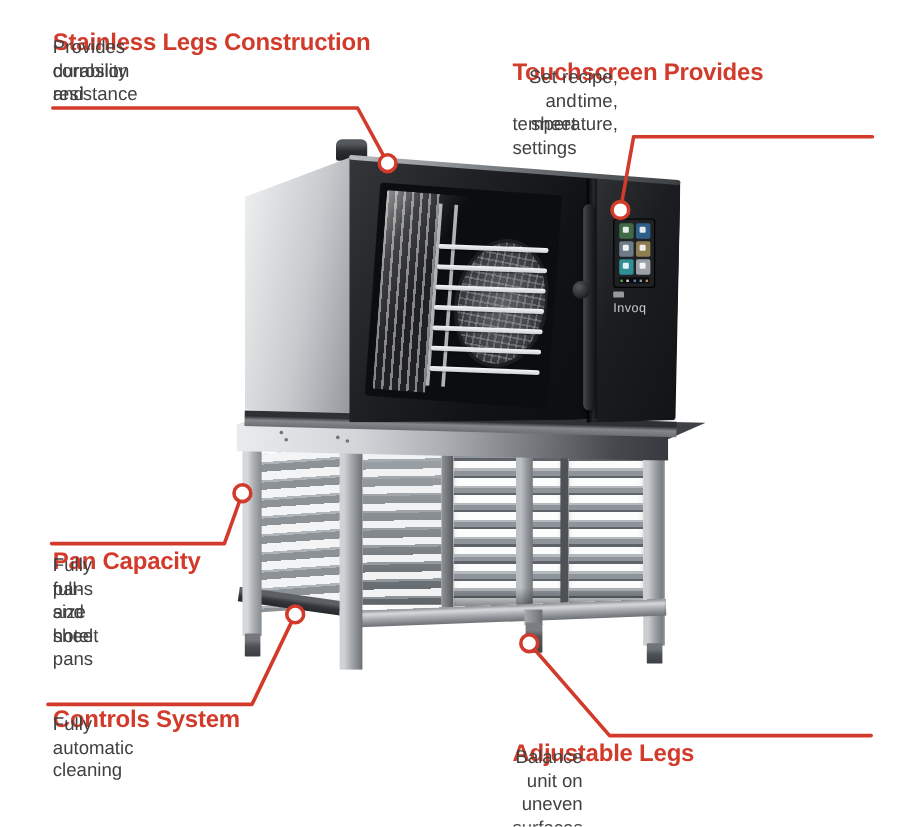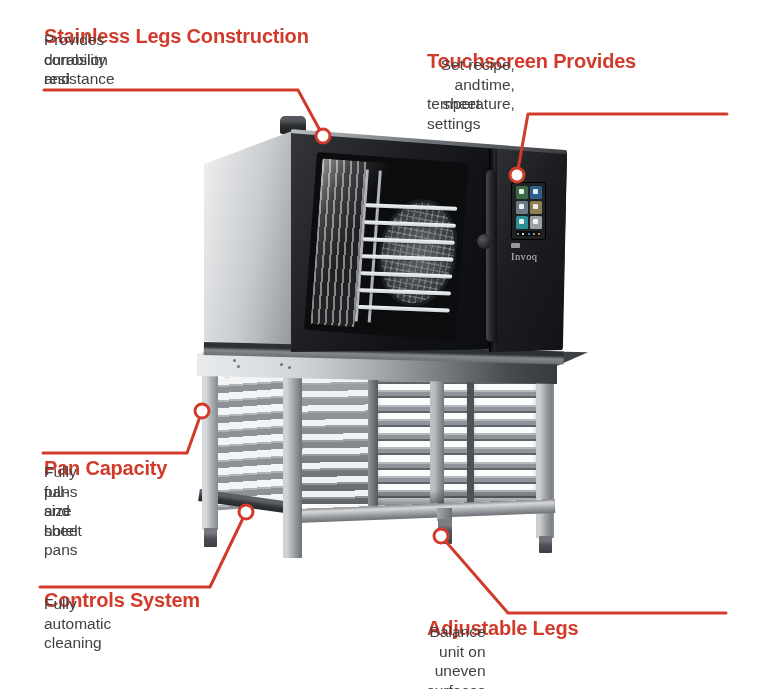--- a/index.html
+++ b/index.html
@@ -102,21 +102,21 @@
   .gl-glare{left:0;top:0;width:100%;height:100%;
     background:linear-gradient(115deg,rgba(255,255,255,.5) 0%,rgba(255,255,255,.15) 14%,rgba(255,255,255,0) 32%);}
   .ov-gap{left:489px;top:149px;width:8px;height:203px;
     background:linear-gradient(90deg,#000,#26282b 70%,#141517);}
   .ov-handle{left:486px;top:170px;width:10px;height:172px;border-radius:5px;
     background:linear-gradient(90deg,#46494d,#2a2c2f 45%,#131416);box-shadow:0 2px 4px rgba(0,0,0,.5);}
   .ov-knob{left:477px;top:234px;width:15px;height:15px;border-radius:50%;
     background:radial-gradient(circle at 35% 35%,#55585c,#1c1d1f 75%);}
   .ov-ctrl{left:497px;top:149px;width:70px;height:203px;
     clip-path:polygon(0 0,100% 2%,93% 99%,0 100%);
-    background:linear-gradient(115deg,#2e3033 0%,#1b1d20 40%,#121316 100%);font-family:Liberation Serif, serif;}
+    background:linear-gradient(115deg,#2e3033 0%,#1b1d20 40%,#121316 100%);}
   .cd-screen{left:15px;top:34px;width:33px;height:56px;background:#1f2124;border-radius:2px;
     box-shadow:0 0 0 1px #000;padding:3px 4px;}
   .cd-tiles{position:static !important;display:grid;grid-template-columns:12px 12px;
     grid-auto-rows:13px;gap:2px;}
   .tile{position:relative !important;border-radius:1.5px;}
   .tile .glyph{left:3px;top:3px;width:5px;height:5px;border-radius:1px;background:rgba(255,255,255,.88);}
   .cd-nav{left:4px;top:48px;width:25px;height:5px;background:#0c0d0e;border-radius:1px;
     display:flex;align-items:center;justify-content:space-between;padding:0 1px;}
   .cd-nav i{position:static !important;width:2px;height:2px;display:block;}
   .cd-brand{left:14px;top:94px;}

